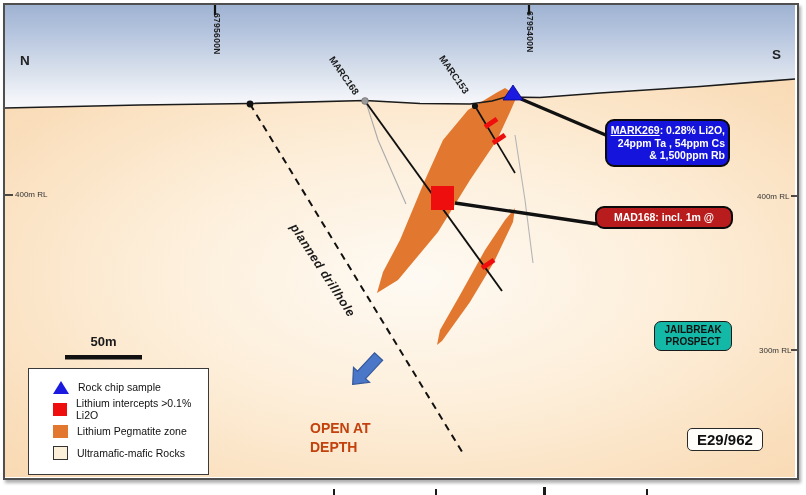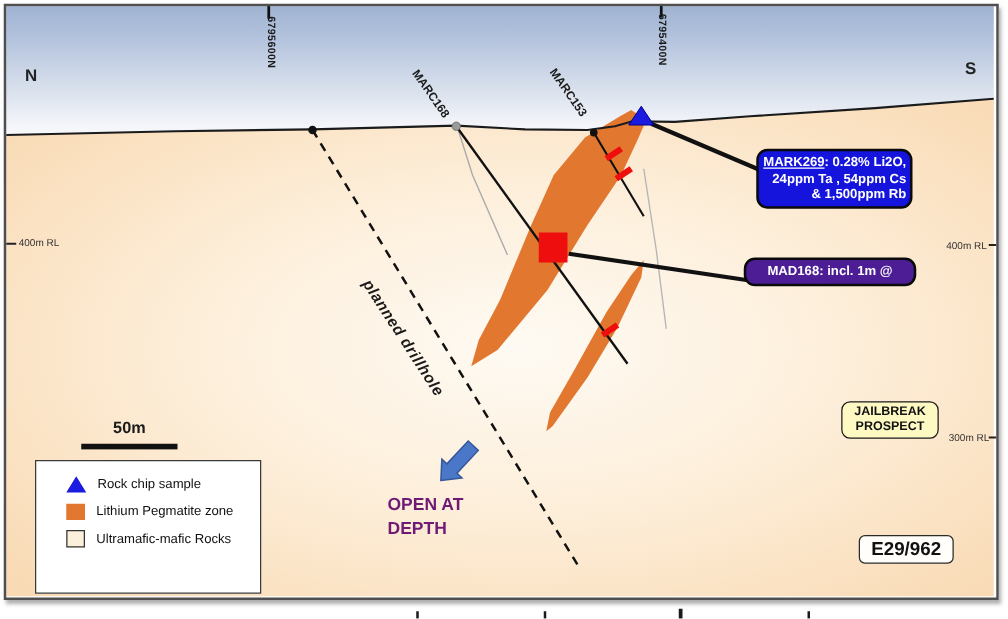--- a/index.html
+++ b/index.html
@@ -5,27 +5,27 @@
   html,body{margin:0;padding:0;background:#ffffff;}
   .fig{position:relative;width:806px;height:495px;background:#ffffff;font-family:"Liberation Sans",sans-serif;overflow:hidden;}
   .frame{position:absolute;left:3px;top:3px;width:792px;height:473px;border:2px solid #4f4f4f;box-shadow:2px 3px 3px rgba(110,110,110,.55);background:transparent;}
   .lyr{position:absolute;left:0;top:0;}
   .txt{position:absolute;color:#1a1a1a;white-space:nowrap;}
   .ns{font-size:13.5px;font-weight:600;color:#222;}
   .northing{font-size:8.5px;font-weight:700;letter-spacing:.3px;transform:rotate(90deg);transform-origin:0 0;}
   .holelabel{font-size:9.5px;font-weight:700;transform:rotate(55deg);transform-origin:0 0;}
   .rl{font-size:8px;color:#333;}
   .planned{font-size:12.5px;font-weight:700;font-style:italic;transform:rotate(57deg);transform-origin:0 0;letter-spacing:.5px;}
-  .openat{font-size:14px;font-weight:800;line-height:19px;color:#701a75;}
+  .openat{font-size:14px;font-weight:800;line-height:19px;color:#c2410c;margin-top:25px;}
   .scale-label{font-size:13px;font-weight:700;text-align:center;}
   .callout{position:absolute;border:2px solid #0a0a0a;border-radius:9px;color:#ffffff;font-size:10.5px;font-weight:700;line-height:12.5px;text-align:center;padding:3px 3px;}
   .callout .u{text-decoration:underline;}
   .blue-box{background:#1414dd;}
-  .red-box{background:#4c1d95;}
-  .prospect{position:absolute;background:#fef9c3;border:1.5px solid #1a1a1a;border-radius:7px;color:#111;font-size:10px;font-weight:800;line-height:12px;text-align:center;padding:2px 4px;margin-left:19px;}
+  .red-box{background:#b91c1c;}
+  .prospect{position:absolute;background:#14b8a6;border:1.5px solid #1a1a1a;border-radius:7px;color:#111;font-size:10px;font-weight:800;line-height:12px;text-align:center;padding:2px 4px;}
   .tenement{position:absolute;background:#fffefa;border:1.5px solid #2a2a2a;border-radius:5px;color:#111;font-size:15px;font-weight:700;padding:2px 9px;}
   .legend{position:absolute;left:28px;top:368px;width:181px;height:107px;background:#ffffff;border:1.6px solid #3a3a3a;box-sizing:border-box;padding:11px 8px 0 24px;}
   .legend-row{display:flex;align-items:center;margin-bottom:8px;height:14px;}
   .sw{display:inline-block;margin-right:9px;flex:0 0 auto;}
   .sw-tri{width:0;height:0;border-left:8px solid transparent;border-right:8px solid transparent;border-bottom:13px solid #1a1ae0;}
   .sw-red{width:14px;height:13px;background:#ee0e0e;}
   .sw-orange{width:15px;height:13px;background:#e2782f;}
   .sw-cream{width:13px;height:12px;background:#fcf0da;border:1.6px solid #333;}
   .legend-label{font-size:10.5px;color:#111;}
   .cap-frag{position:absolute;background:#1a1a1a;}
@@ -136,20 +136,24 @@
   </div>
 
   <div class="tenement" style="left:687px;top:428px;">E29/962</div>
 
   <div class="legend">
     <div class="legend-row">
       <span class="sw sw-tri"></span>
       <span class="legend-label">Rock chip sample</span>
     </div>
     <div class="legend-row">
+      <span class="sw sw-red"></span>
+      <span class="legend-label">Lithium intercepts &gt;0.1% Li2O</span>
+    </div>
+    <div class="legend-row">
       <span class="sw sw-orange"></span>
       <span class="legend-label">Lithium Pegmatite zone</span>
     </div>
     <div class="legend-row">
       <span class="sw sw-cream"></span>
       <span class="legend-label">Ultramafic-mafic Rocks</span>
     </div>
   </div>
 
   <div class="cap-frag" style="left:333px;top:489px;width:2px;height:6px;"></div>

